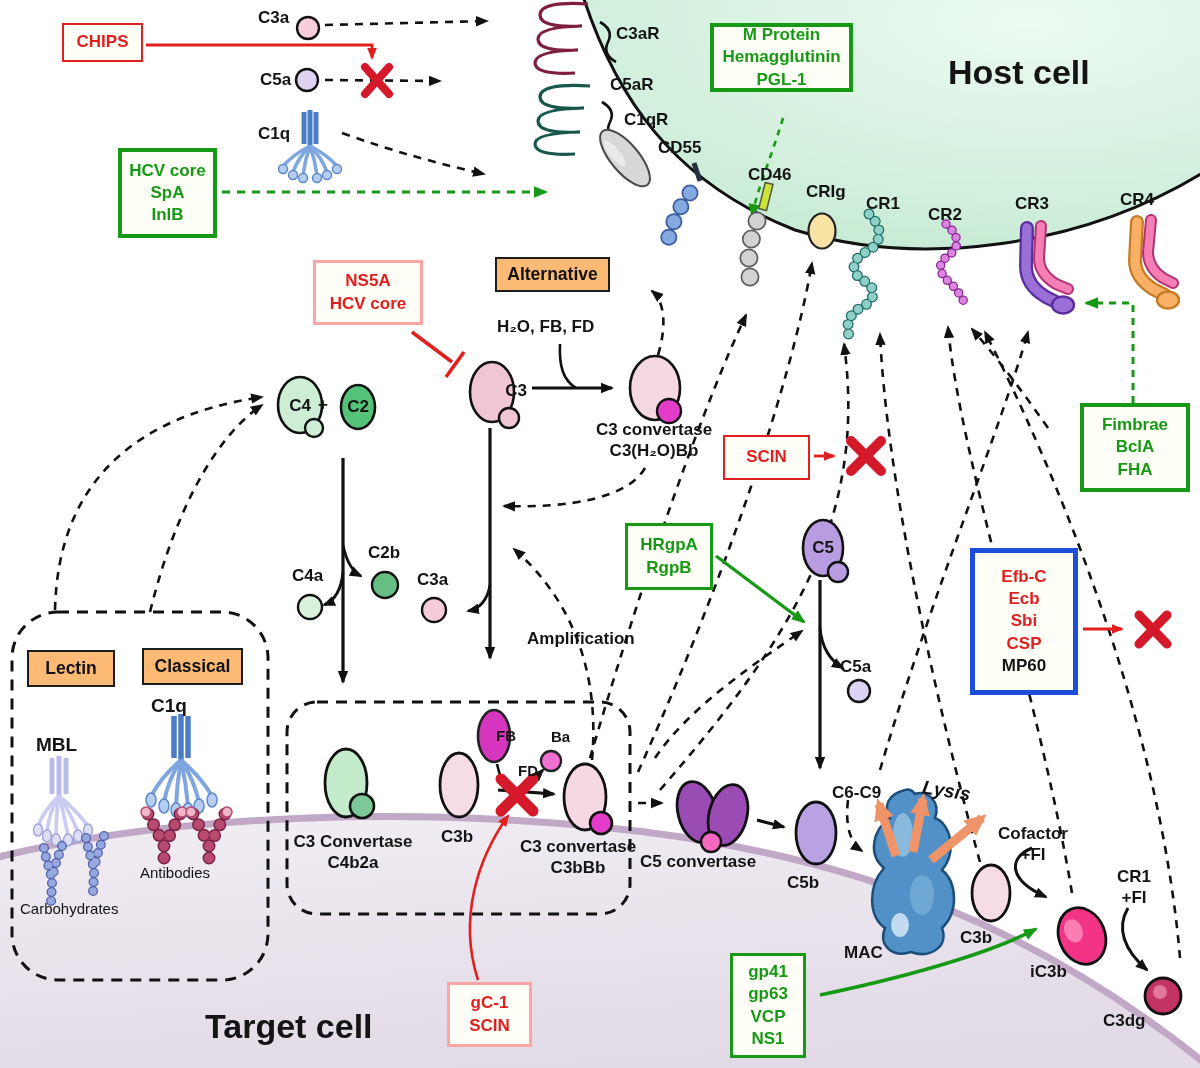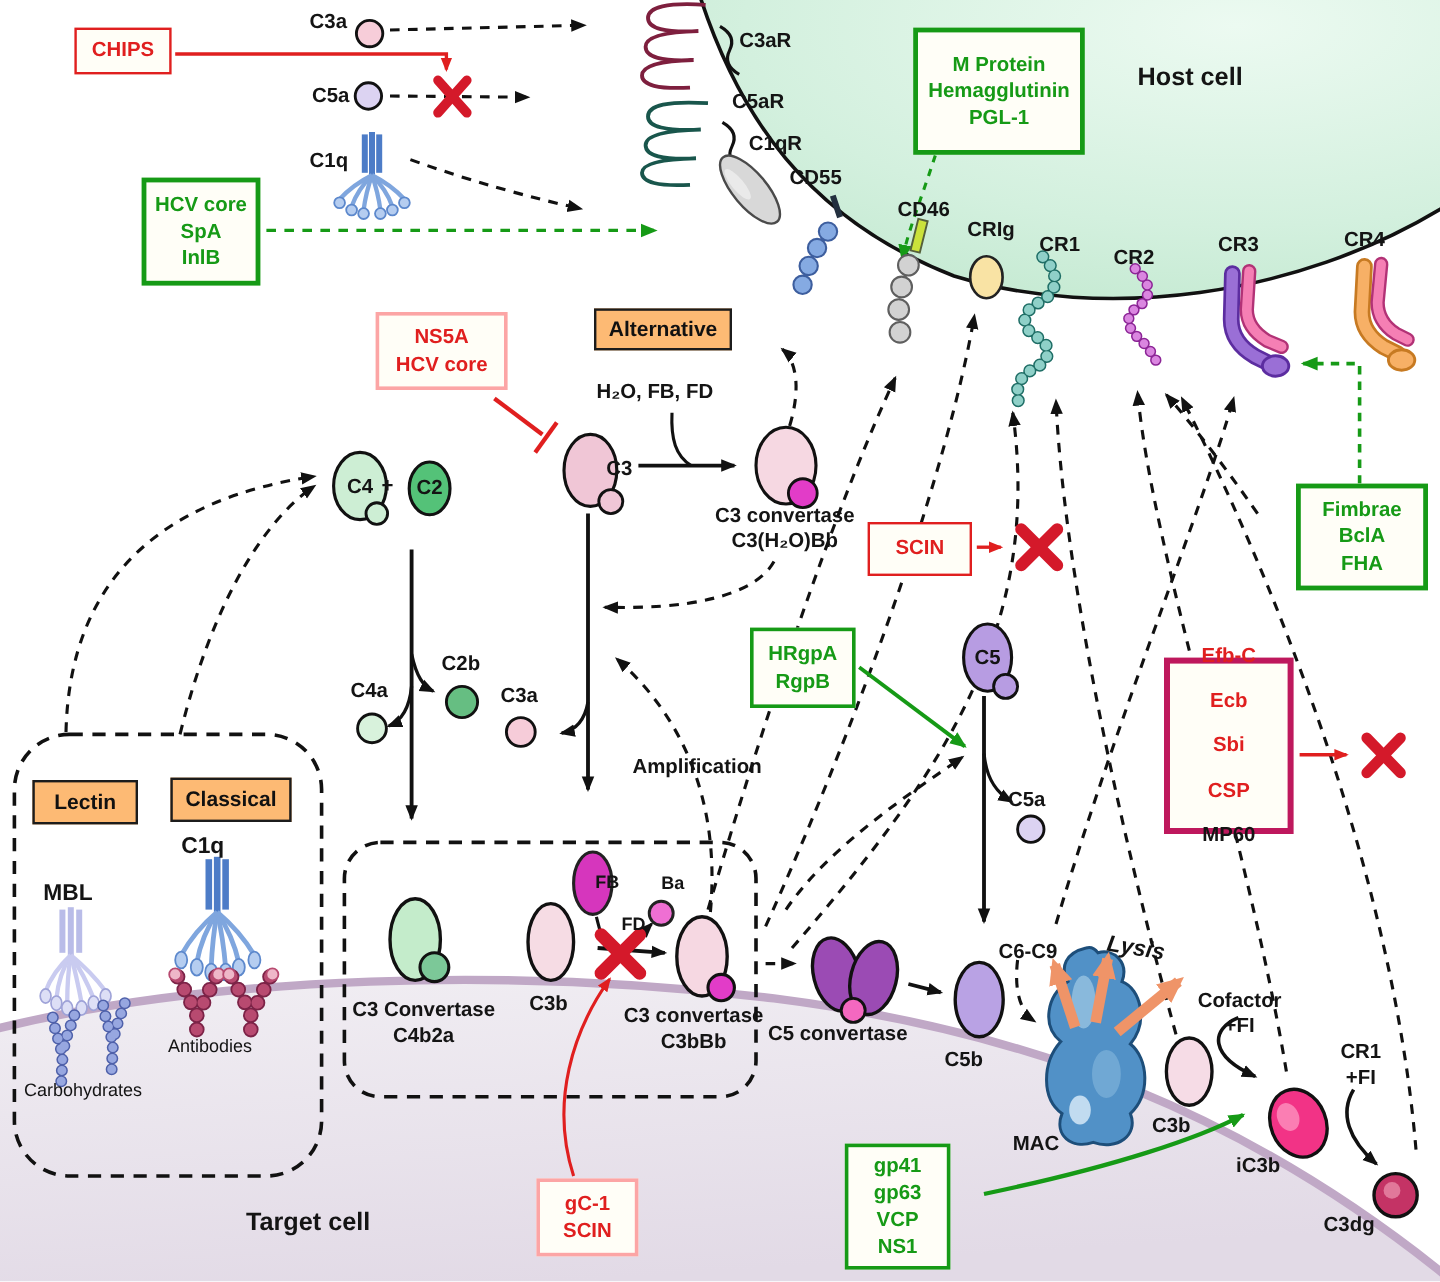--- a/index.html
+++ b/index.html
@@ -2,29 +2,29 @@
 <html><head>
 <meta charset="utf-8">
 <style>
   html,body{margin:0;padding:0;background:#fff;}
   #fig{position:relative;width:1200px;height:1068px;overflow:hidden;background:#fff;
        font-family:"Liberation Sans",sans-serif;}
   #art{position:absolute;left:0;top:0;}
   .lbl{position:absolute;font-weight:bold;font-size:17px;color:#141414;white-space:nowrap;line-height:1.2;}
   .lbl.sm{font-size:15px;margin-left:12px;}
   .lbl.xs{font-size:15px;font-weight:normal;}
-  .lbl.big{font-size:21px;}
+  .lbl.big{font-size:34px;}
   .lbl.ctr{text-align:center;white-space:normal;line-height:1.25;}
   .lbl.ital{font-style:italic;transform:rotate(9deg);font-size:19px;}
   .box{position:absolute;background:#fffef7;display:flex;flex-direction:column;align-items:center;
        justify-content:center;font-weight:bold;text-align:center;box-sizing:border-box;}
   .box .ln{line-height:1.3;font-size:17px;}
   .box.red{border:3px solid #fca5a5;color:#e01f1f;}
   .box.red2{border:2.5px solid #e01f1f;color:#e01f1f;}
-  .box.redthick{border:5px solid #be185d;color:#e01f1f;gap:15px;}
+  .box.redthick{border:5px solid #1d4ed8;color:#e01f1f;}
   .box.green{border:3.5px solid #169a16;color:#169a16;}
   .box.green4{border:4px solid #169a16;color:#169a16;}
   .box .black-line{color:#141414;}
   .tag{position:absolute;background:#fdba74;border:2px solid #1c1c1c;color:#111;font-weight:bold;
        display:flex;align-items:center;justify-content:center;font-size:17.5px;box-sizing:border-box;}
 </style>
 </head>
 <body>
 
 <div id="fig">
@@ -483,21 +483,21 @@
 <div class="box red2" style="left:62px;top:23px;width:81px;height:39px">
   <div class="ln">CHIPS</div>
     </div>
 
 <div class="box green4" style="left:118px;top:148px;width:99px;height:90px">
   <div class="ln">HCV core</div>
   <div class="ln">SpA</div>
   <div class="ln">InlB</div>
     </div>
 
-<div class="box green4" style="left:761px;top:23px;width:143px;height:106px">
+<div class="box green4" style="left:710px;top:23px;width:143px;height:69px">
   <div class="ln">M Protein</div>
   <div class="ln">Hemagglutinin</div>
   <div class="ln">PGL-1</div>
     </div>
 
 <div class="box red" style="left:313px;top:260px;width:110px;height:65px">
   <div class="ln">NS5A</div>
   <div class="ln">HCV core</div>
     </div>
 
@@ -522,20 +522,20 @@
   <div class="ln">Sbi</div>
   <div class="ln">CSP</div>
   <div class="ln black-line">MP60</div>
     </div>
 
 <div class="box red" style="left:447px;top:982px;width:85px;height:65px">
   <div class="ln">gC-1</div>
   <div class="ln">SCIN</div>
     </div>
 
-<div class="box green" style="left:704px;top:953px;width:88px;height:105px">
+<div class="box green" style="left:730px;top:953px;width:76px;height:105px">
   <div class="ln">gp41</div>
   <div class="ln">gp63</div>
   <div class="ln">VCP</div>
   <div class="ln">NS1</div>
     </div>
 
 </div>
 
 </body></html>

